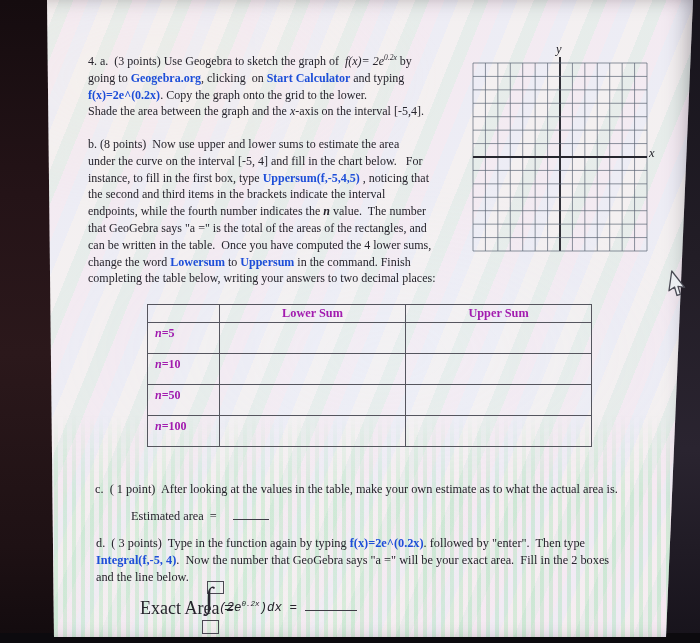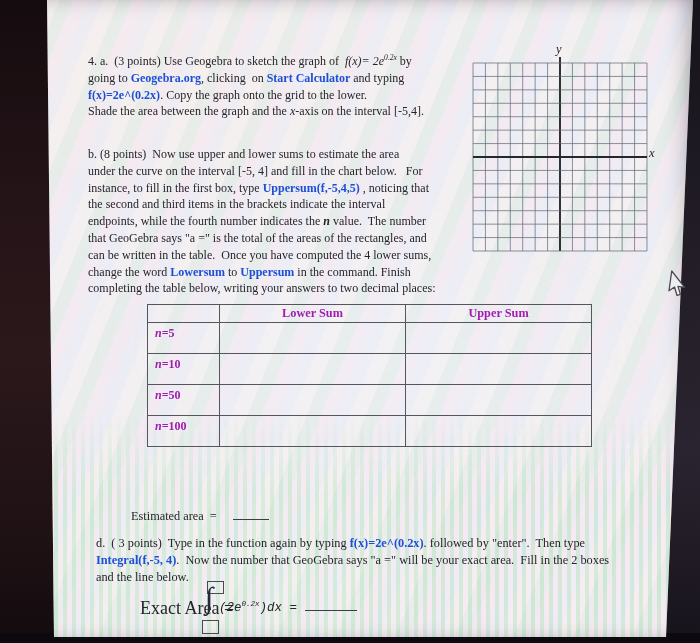--- a/index.html
+++ b/index.html
@@ -70,21 +70,21 @@
   <div class="moire2"></div>
   <div class="moire3"></div>
 
   <div class="para" style="left:88px;top:53px;">
     <div class="line"><span>4. a.  (3 points) Use Geogebra to sketch the graph of  </span><span class="i">f(x)= 2e</span><span class="i sup">0.2x</span><span> by</span></div>
     <div class="line"><span>going to </span><span class="b">Geogebra.org</span><span>, clicking  on </span><span class="b">Start Calculator</span><span> and typing</span></div>
     <div class="line"><span class="b">f(x)=2e^(0.2x)</span><span>. Copy the graph onto the grid to the lower.</span></div>
     <div class="line"><span>Shade the area between the graph and the </span><span class="i">x</span><span>-axis on the interval [-5,4].</span></div>
   </div>
 
-  <div class="para" style="left:88px;top:146px;">
+  <div class="para" style="left:88px;top:136px;">
     <div class="line">b. (8 points)  Now use upper and lower sums to estimate the area</div>
     <div class="line">under the curve on the interval [-5, 4] and fill in the chart below.   For</div>
     <div class="line"><span>instance, to fill in the first box, type </span><span class="b">Uppersum(f,-5,4,5)</span><span> , noticing that</span></div>
     <div class="line">the second and third items in the brackets indicate the interval</div>
     <div class="line"><span>endpoints, while the fourth number indicates the </span><span class="bi">n</span><span> value.  The number</span></div>
     <div class="line">that GeoGebra says "a =" is the total of the areas of the rectangles, and</div>
     <div class="line">can be written in the table.  Once you have computed the 4 lower sums,</div>
     <div class="line"><span>change the word </span><span class="b">Lowersum</span><span> to </span><span class="b">Uppersum</span><span> in the command. Finish</span></div>
     <div class="line">completing the table below, writing your answers to two decimal places:</div>
   </div>
@@ -154,20 +154,23 @@
         <td></td>
       </tr>
       <tr>
         <td class="nlab"><span class="i">n</span><span>=100</span></td>
         <td></td>
         <td></td>
       </tr>
     </tbody>
   </table>
 
+  <div class="para" style="left:95px;top:481px;font-size:12.3px;">
+    <div class="line">c.  ( 1 point)  After looking at the values in the table, make your own estimate as to what the actual area is.</div>
+  </div>
   <div class="para" style="left:131px;top:508px;font-size:12.3px;">
     <div class="line"><span>Estimated area  =</span><span class="blank" style="width:36px;margin-left:16px;"></span></div>
   </div>
 
   <div class="para" style="left:96px;top:535px;font-size:12.3px;line-height:17px;">
     <div class="line"><span>d.  ( 3 points)  Type in the function again by typing </span><span class="b">f(x)=2e^(0.2x)</span><span>. followed by "enter".  Then type</span></div>
     <div class="line"><span class="b">Integral(f,-5, 4)</span><span>.  Now the number that GeoGebra says "a =" will be your exact area.  Fill in the 2 boxes</span></div>
     <div class="line">and the line below.</div>
   </div>
 

